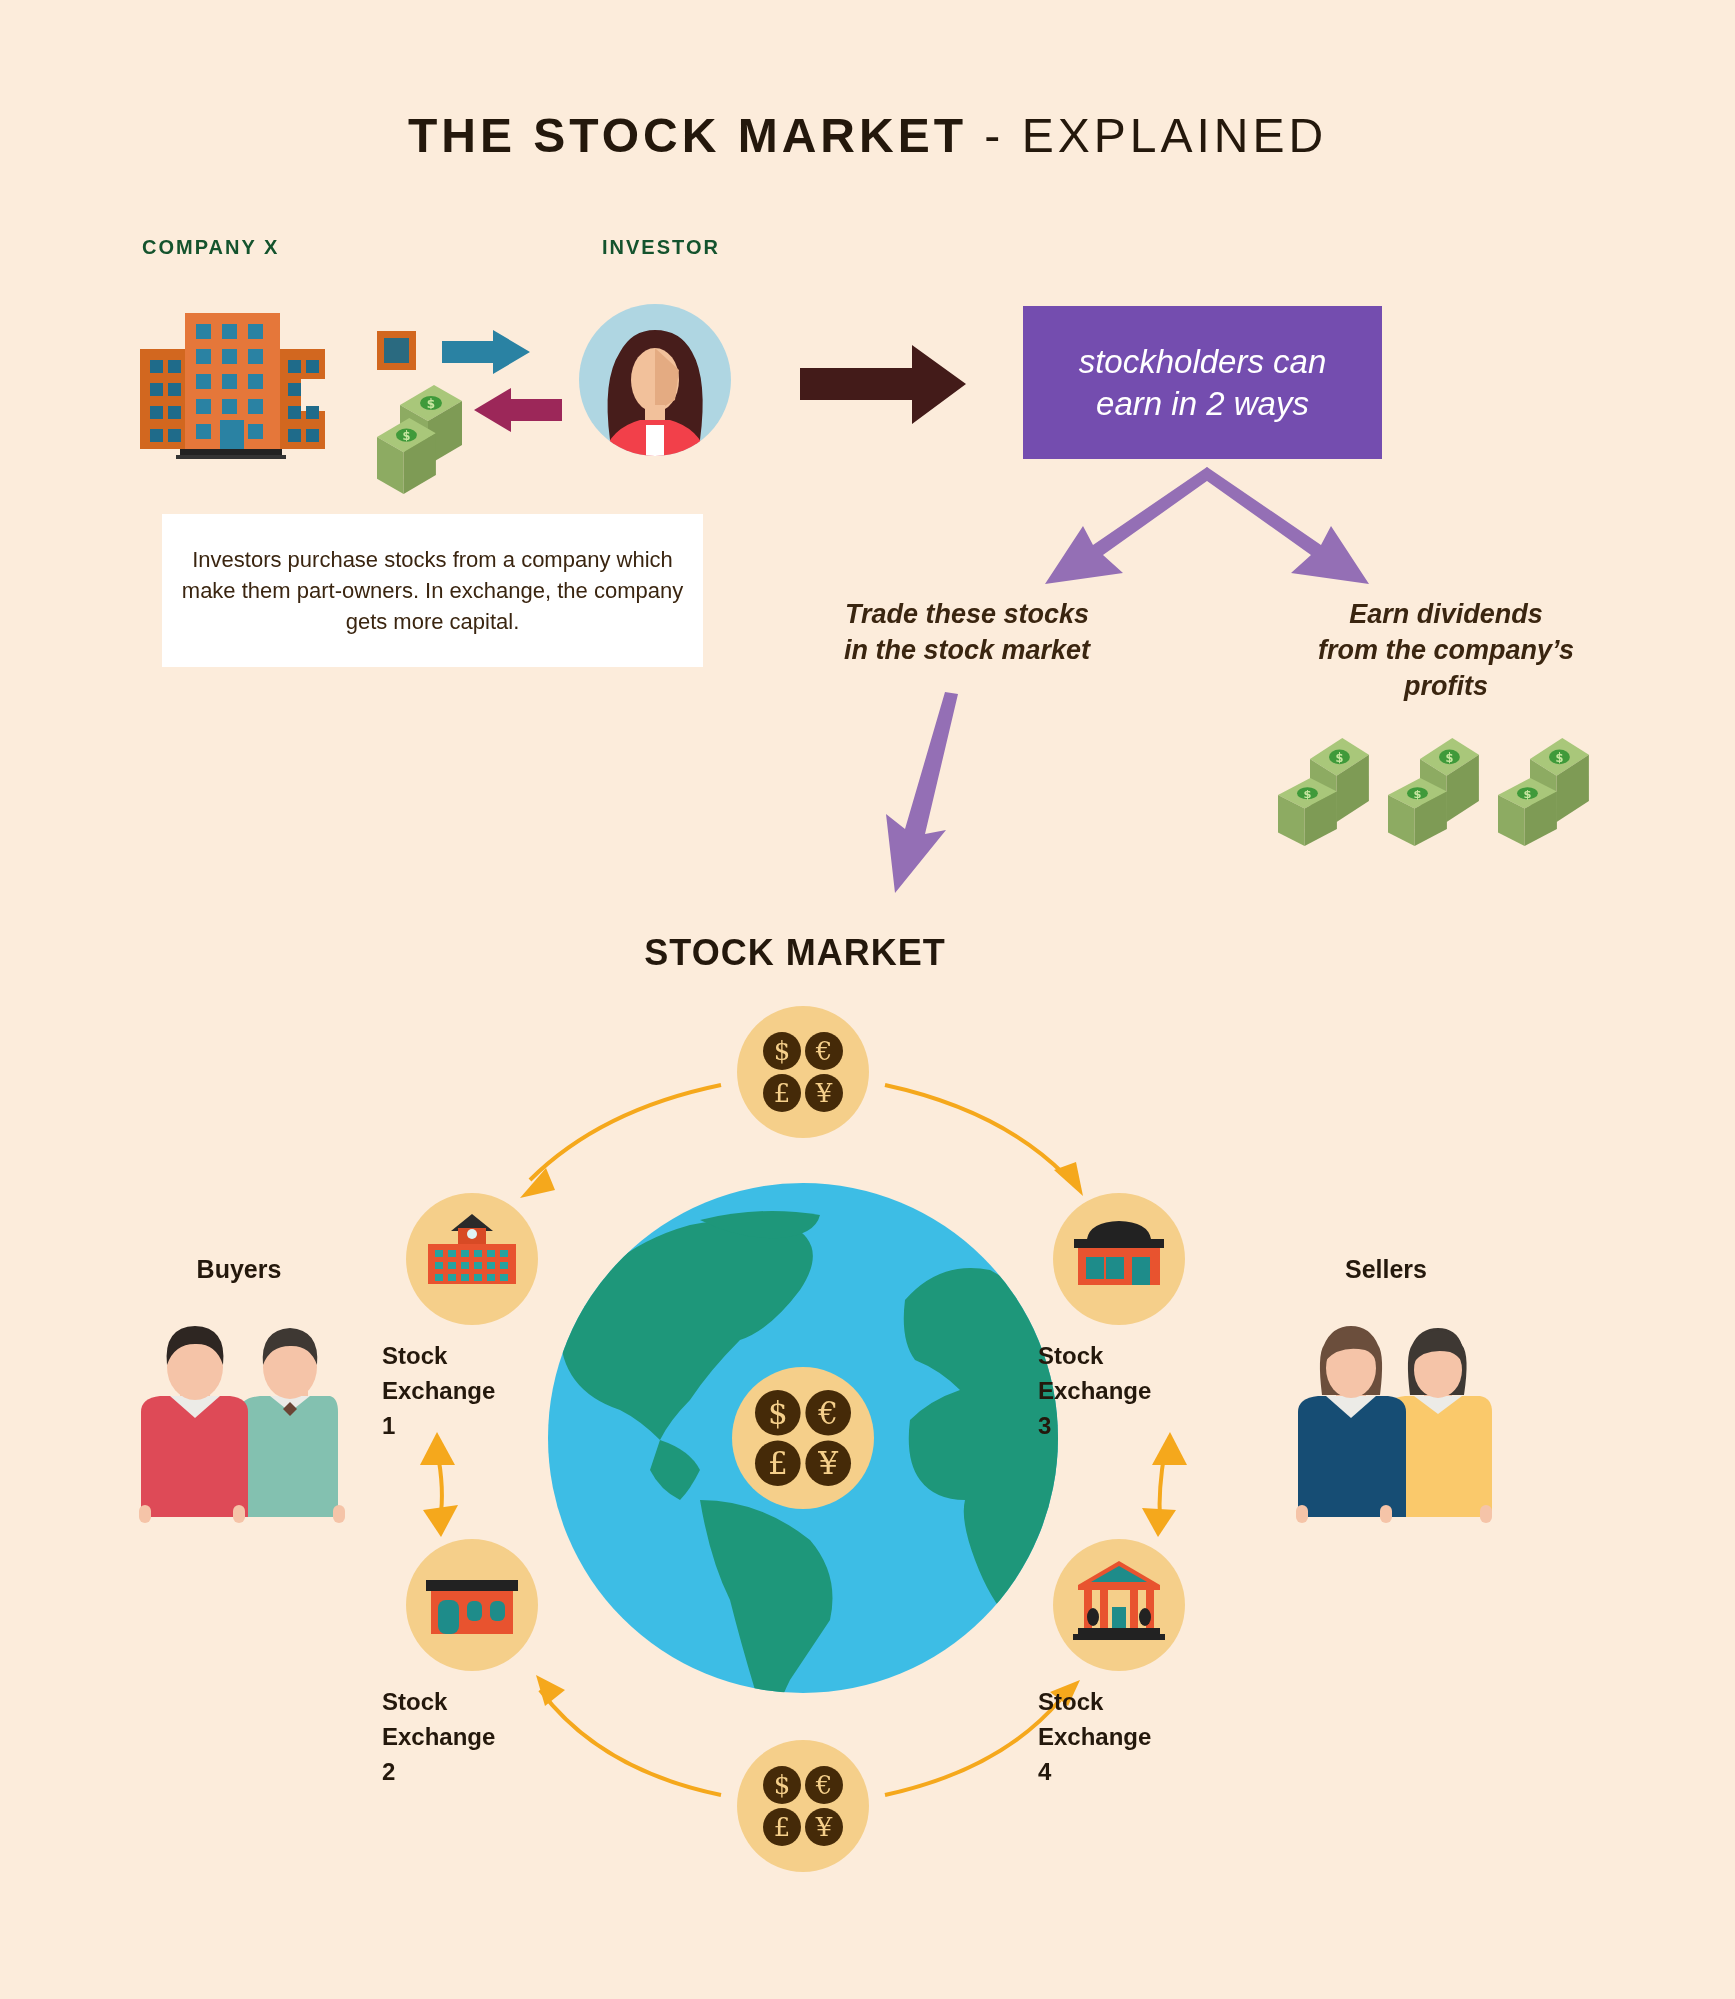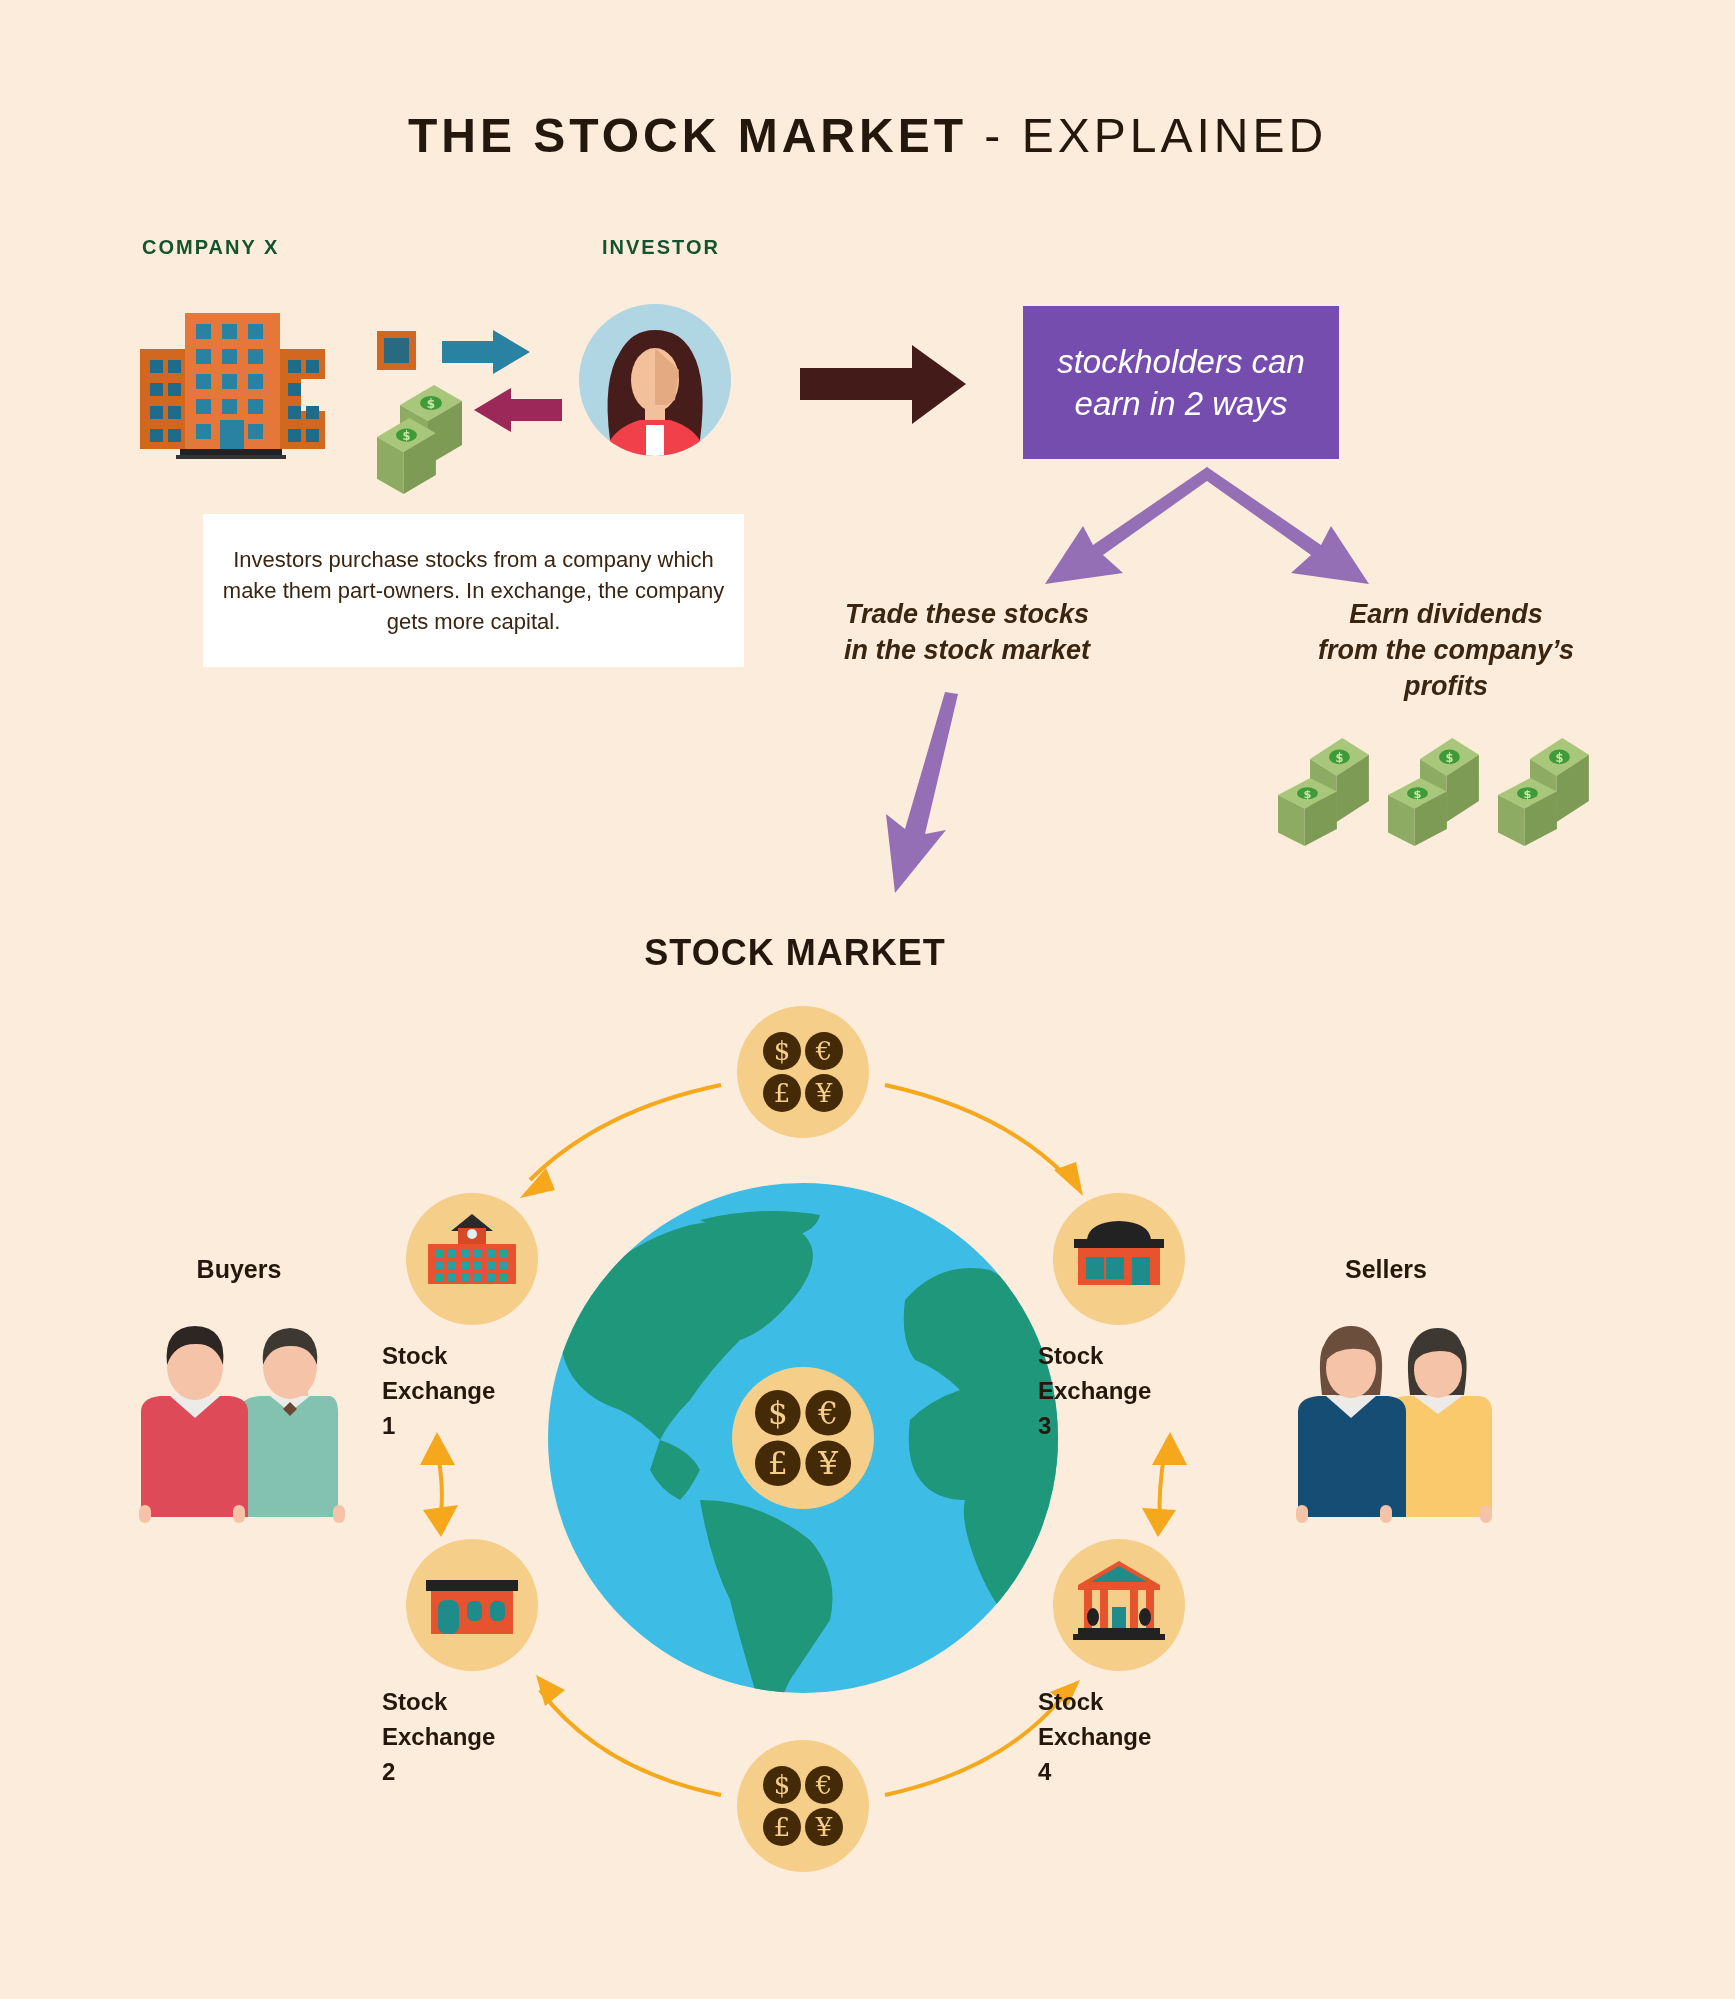--- a/index.html
+++ b/index.html
@@ -3,22 +3,22 @@
 <meta charset="utf-8">
 <style>
   html,body{margin:0;padding:0;}
   body{width:1735px;height:1999px;background:#fcecdb;position:relative;overflow:hidden;font-family:"Liberation Sans","DejaVu Sans",sans-serif;color:#2b1a0c;}
   .abs{position:absolute;}
   .title{left:0;width:1735px;top:108px;text-align:center;font-size:48px;letter-spacing:4px;color:#24180c;}
   .title b{font-weight:700;}
   .title span.light{font-weight:400;margin-top:20px;}
   .heading{font-weight:700;font-size:20px;letter-spacing:2px;color:#14532d;}
   .svgfull{position:absolute;left:0;top:0;}
-  .infobox{left:162px;top:514px;width:541px;height:153px;background:#ffffff;display:flex;align-items:center;justify-content:center;text-align:center;font-size:22px;line-height:31px;color:#3a2510;padding:0 18px;box-sizing:border-box;margin-left:41px;}
-  .purplebox{left:1023px;top:306px;width:316px;height:153px;background:#744daf;display:flex;flex-direction:column;align-items:center;justify-content:center;color:#ffffff;font-style:italic;font-size:33px;line-height:42px;text-align:center;}
+  .infobox{left:162px;top:514px;width:541px;height:153px;background:#ffffff;display:flex;align-items:center;justify-content:center;text-align:center;font-size:22px;line-height:31px;color:#3a2510;padding:0 18px;box-sizing:border-box;}
+  .purplebox{left:1023px;top:306px;width:359px;height:153px;background:#744daf;display:flex;flex-direction:column;align-items:center;justify-content:center;color:#ffffff;font-style:italic;font-size:33px;line-height:42px;text-align:center;}
   .way{font-style:italic;font-weight:700;font-size:27px;line-height:36px;color:#3a2510;text-align:center;}
   .mk-title{left:600px;width:390px;top:932px;text-align:center;font-size:36px;font-weight:700;color:#24180c;letter-spacing:1px;}
   .side-label{font-weight:700;font-size:25px;color:#24180c;text-align:center;width:200px;}
   .se-label{font-weight:700;font-size:24px;line-height:35px;color:#24180c;text-align:left;width:180px;}
 </style>
 </head>
 <body>
 
 <div class="abs title">
   <b>THE STOCK MARKET</b><span class="light"> - EXPLAINED</span>

